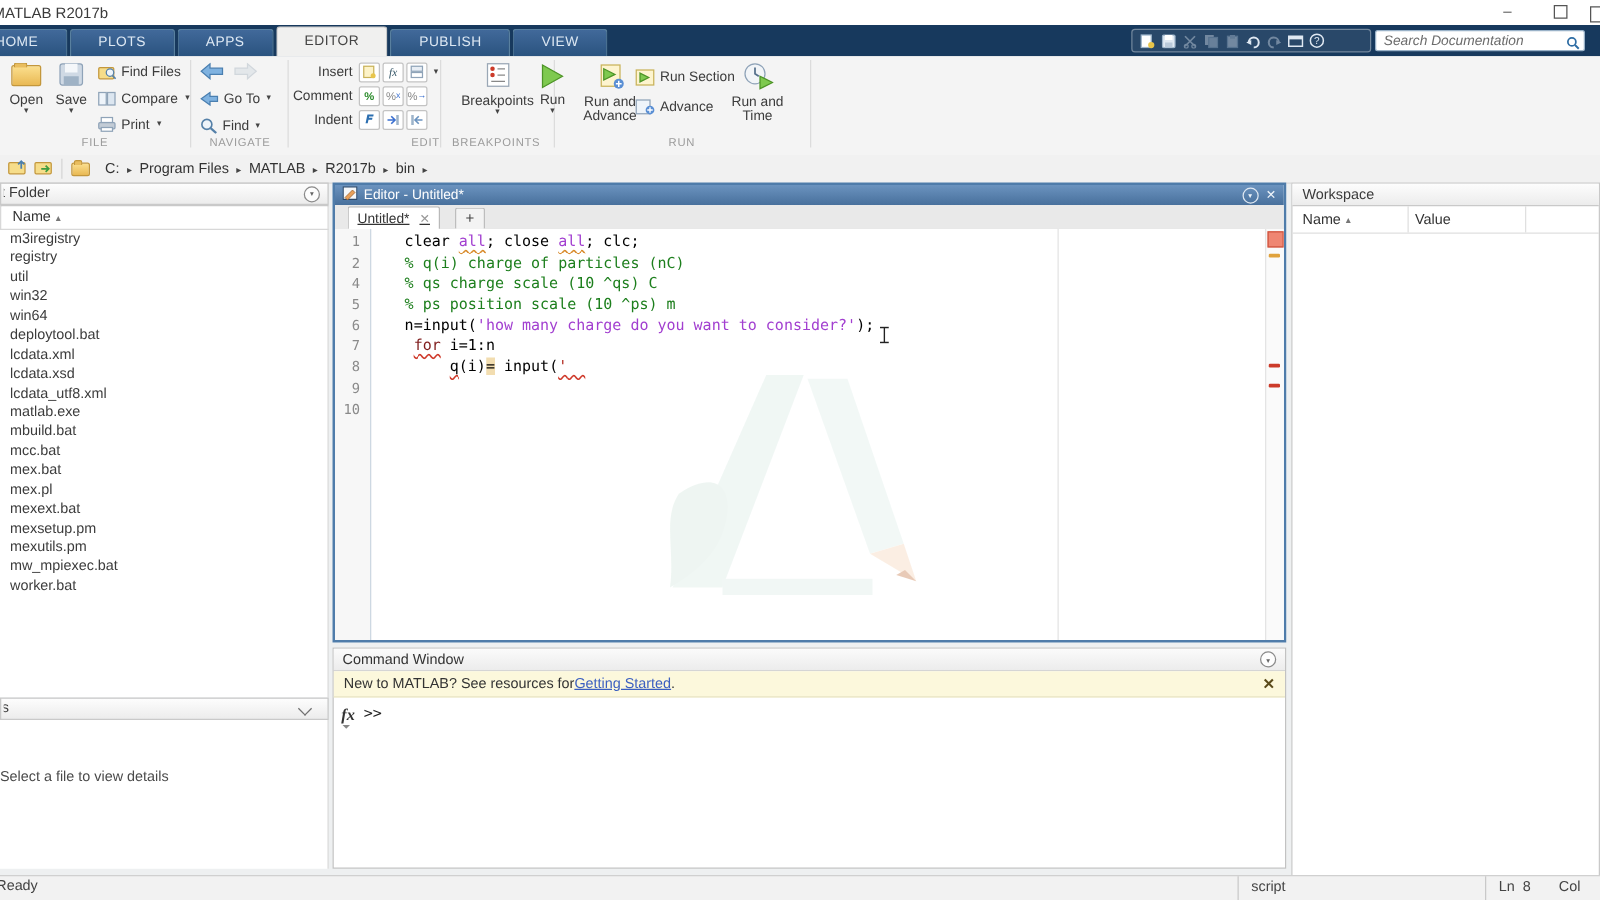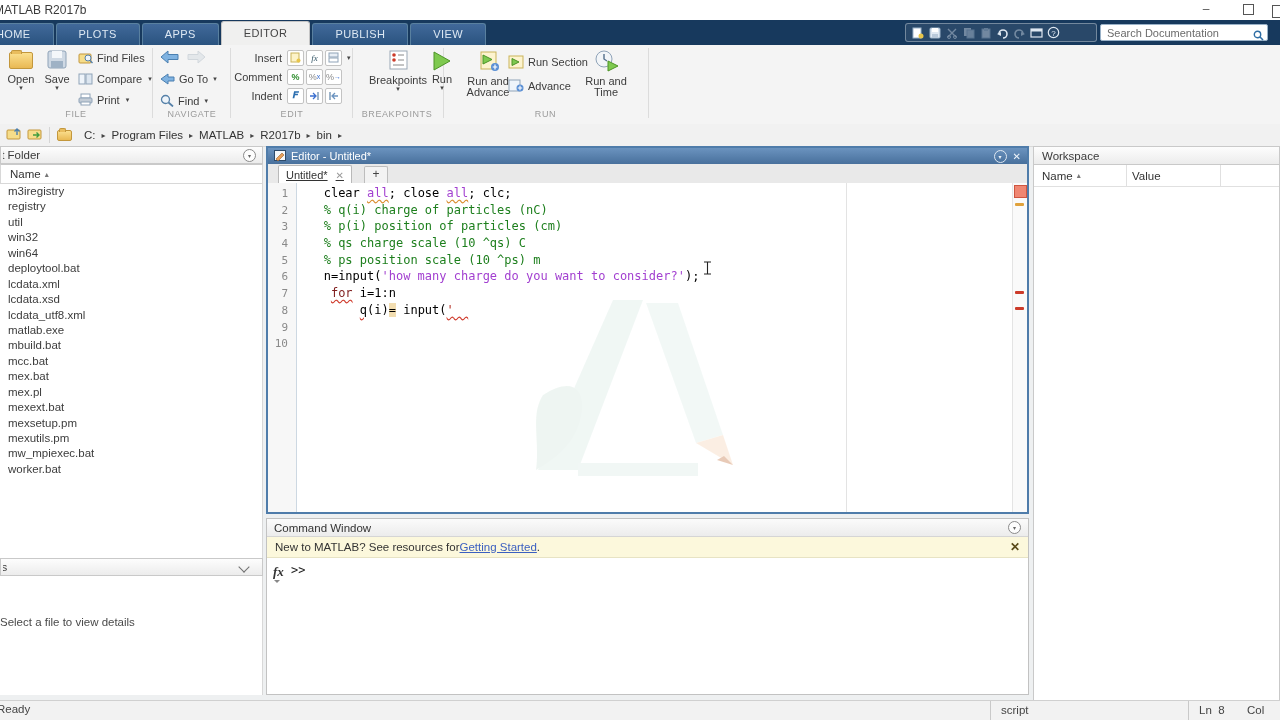--- a/index.html
+++ b/index.html
@@ -21,21 +21,21 @@
   .rtab{height:21px;line-height:21px;padding:0 22px;margin:0 1px;font-size:11px;letter-spacing:.4px;
         color:#dde8f3;background:linear-gradient(#41699a,#2a537f);border:1px solid #59809f;border-bottom:none;
         border-radius:3px 3px 0 0;white-space:nowrap;}
   .rtab.active{background:#f0f0ef;color:#444;height:23px;line-height:23px;border-color:#c5c5c5;}
   #qat{left:905px;top:3px;width:192px;height:19px;border:1px solid rgba(255,255,255,.35);
        border-radius:3px;background:rgba(255,255,255,.08);display:flex;align-items:center;padding:0 3px;box-sizing:border-box;}
   .qi{width:17px;height:15px;display:flex;align-items:center;justify-content:center;}
   .qi svg{display:block;}
   .dim{opacity:.4;}
   #doc-search{left:1100px;top:4px;width:168px;height:17px;background:#fff;border:1px solid #9ab2c8;border-radius:2px;
-      font-size:11px;color:#6b6b6b;padding:0 18px 0 6px;box-sizing:border-box;font-family:"Liberation Sans",sans-serif;}
+      font-size:11px;color:#6b6b6b;padding:0 18px 0 6px;box-sizing:border-box;font-family:"Liberation Sans",sans-serif;font-style:italic;}
   #doc-search::placeholder{color:#6b6b6b;opacity:1;}
   #search-mag{left:1253px;top:7px;}
 
   
   #toolstrip{left:0;top:45px;width:1280px;height:79px;background:#f4f4f4;border-bottom:1px solid #cfcfcf;}
   .tsep{top:3px;width:1px;height:70px;background:#dcdcdc;}
   .grouplabel{top:64px;font-size:9px;color:#9b9b9b;letter-spacing:.6px;text-align:center;}
   .bigbtn{top:3px;width:34px;text-align:center;font-size:11px;color:#3c3c3c;}
   .bigbtn .lbl{margin-top:2px;}
   .caret{font-size:7px;color:#444;line-height:6px;}
@@ -341,21 +341,21 @@
             </svg>
           </span>
         <span class="icbox">
             <svg width="11" height="10">
               <rect x="1" y="1" width="2" height="8" fill="#9db4ca"></rect>
               <path d="M10,5 L5,5 M7,2 L4,5 L7,8" stroke="#6a93c0" fill="none" stroke-width="1.3"></path>
             </svg>
           </span>
       </div>
     </div>
-    <div class="abs grouplabel" style="left:232px;width:120px;">EDIT</div>
+    <div class="abs grouplabel" style="left:232px;width:120px;text-align:right;">EDIT</div>
     <div class="abs tsep" style="left:352px;"></div>
 
     <div class="abs bigbtn" style="left:358px;width:80px;">
       <span><svg width="22" height="20" style="margin-top:2px;">
             <rect x="3" y="1" width="17" height="18" fill="#fff" stroke="#9aa7b5"></rect>
             <circle cx="7" cy="5" r="1.8" fill="#cc3b2a"></circle>
             <circle cx="7" cy="10" r="1.8" fill="#cc3b2a"></circle>
             <line x1="11" y1="5" x2="17" y2="5" stroke="#888"></line>
             <line x1="11" y1="10" x2="17" y2="10" stroke="#888"></line>
             <line x1="6" y1="15" x2="17" y2="15" stroke="#888"></line>
@@ -504,21 +504,20 @@
         <g>
           <polygon points="128,28 160,28 205,160 178,168" fill="#eaf4f1"></polygon>
           <polygon points="178,168 205,160 215,190" fill="#f9e4d2"></polygon>
           <polygon points="206,181 215,190 199,185" fill="#d9a788"></polygon>
         </g>
         <path d="M25,120 C55,100 70,115 62,145 C56,170 35,185 18,195 C22,165 12,140 25,120 Z" fill="#e4f0ea"></path>
       </svg>
       <div id="code-lines">
           <div class="code-line"><span class="ln">1</span><span class="lt">   <span class="tk-p">clear </span><span class="tk-v u-o">all</span><span class="tk-p">; close </span><span class="tk-v u-o">all</span><span class="tk-p">; clc;</span></span></div>
           <div class="code-line"><span class="ln">2</span><span class="lt">   <span class="tk-g">% q(i) charge of particles (nC)</span></span></div>
-          <div class="code-line"><span class="ln">3</span><span class="lt">   <span class="tk-g">% p(i) position of particles (cm)</span></span></div>
           <div class="code-line"><span class="ln">4</span><span class="lt">   <span class="tk-g">% qs charge scale (10 ^qs) C</span></span></div>
           <div class="code-line"><span class="ln">5</span><span class="lt">   <span class="tk-g">% ps position scale (10 ^ps) m</span></span></div>
           <div class="code-line"><span class="ln">6</span><span class="lt">   <span class="tk-p">n=input(</span><span class="tk-s">'how many charge do you want to consider?'</span><span class="tk-p">);</span></span></div>
           <div class="code-line"><span class="ln">7</span><span class="lt">    <span class="tk-k u-r">for</span><span class="tk-p"> i=1:n</span></span></div>
           <div class="code-line"><span class="ln">8</span><span class="lt">        <span class="tk-p u-r">q</span><span class="tk-p">(i)</span><span class="tk-p hl">=</span><span class="tk-p"> input(</span><span class="tk-e u-r">'</span><span class="tk-p u-r">  </span></span></div>
           <div class="code-line"><span class="ln">9</span><span class="lt"></span></div>
           <div class="code-line"><span class="ln">10</span><span class="lt"></span></div>
         </div>
       <svg id="cursor-ibeam" width="9" height="14">
         <path d="M1,1 H8 M1,13 H8 M4.5,1 V13" stroke="#222" stroke-width="1.1" fill="none"></path>

